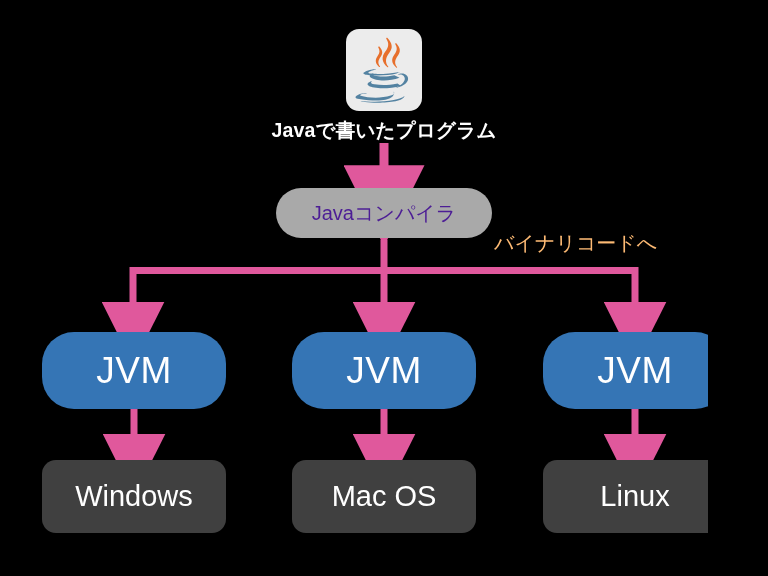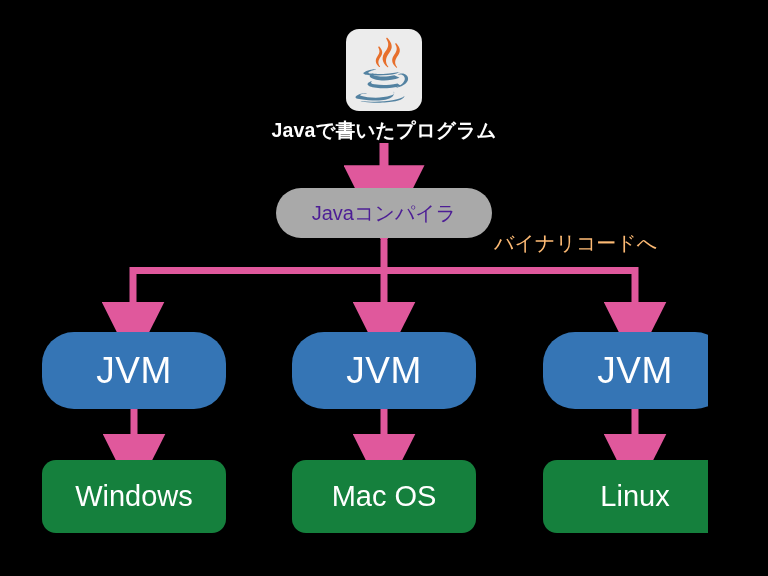--- a/index.html
+++ b/index.html
@@ -94,21 +94,21 @@
     height: 77px;
     background: #3575b5;
     border-radius: 32px;
     font-size: 37px;
     letter-spacing: 0.5px;
   }
   .node-os {
     top: 460px;
     width: 184px;
     height: 73px;
-    background: #15803d;
+    background: #404040;
     border-radius: 14px;
     font-size: 29px;
   }
   .col-0 { left: 42px; }
   .col-1 { left: 292px; }
   .col-2 { left: 543px; }
 </style>
 </head>
 <body>
 

